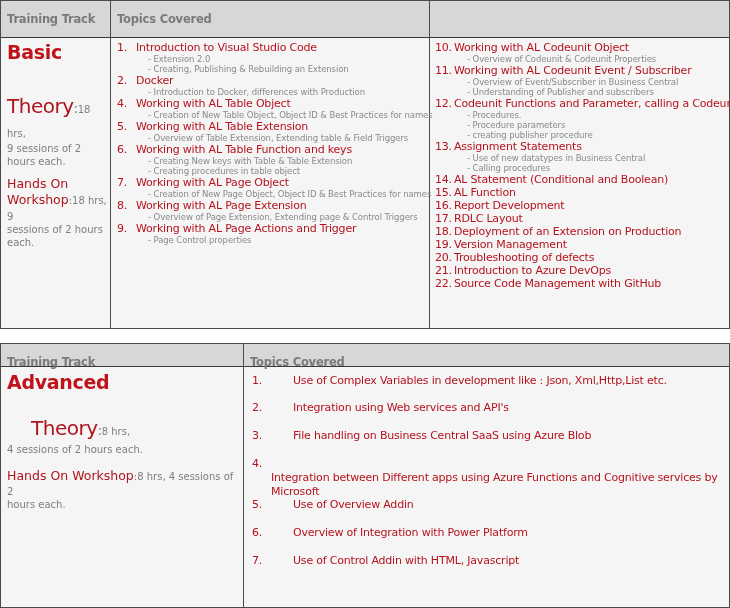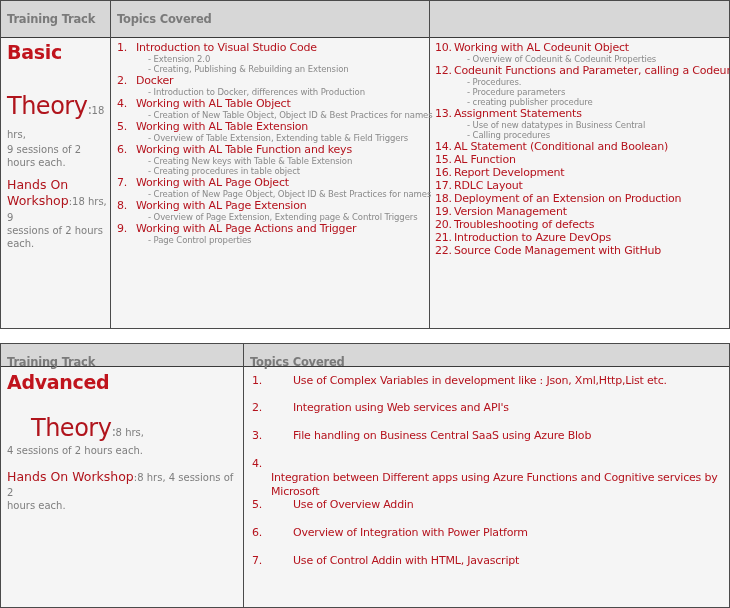--- a/index.html
+++ b/index.html
@@ -16,21 +16,21 @@
     }
     .hdr-cell {
       position: absolute; top: 7px; height: 100%;
       color: #7a7a7a; font-weight: bold; font-size: 11.5px; padding: 4px 6px;
       letter-spacing: -0.2px;
     }
     .vline { position: absolute; top: 0; bottom: 0; width: 1px; background: #4a4a4a; }
     .track-title {
       color: #c0141d; font-weight: bold; font-size: 19px; letter-spacing: -0.3px;
     }
-    .theory-big { color: #b0141c; font-size: 24px; letter-spacing: -0.5px; }
+    .theory-big { color: #b0141c; font-size: 20px; letter-spacing: -0.5px; }
     .grey-sm { color: #7e7e7e; font-size: 10px; line-height: 13px; }
     .hands { color: #b0141c; font-size: 12.5px; }
     .item { color: #b5131d; font-size: 11px; line-height: 13px; white-space: nowrap; letter-spacing: -0.2px; }
     .item .num { display: inline-block; }
     .sub { color: #8a8a8a; font-size: 8.5px; line-height: 10px; white-space: nowrap; letter-spacing: -0.1px; }
     .adv-item { color: #b5131d; font-size: 11px; line-height: 14px; position: absolute; left: 8px; letter-spacing: -0.2px; }
     .adv-item .num { display: inline-block; width: 22px; }
     .adv-item .txt { display: inline-block; vertical-align: top; margin-left: 19px; }
   </style>
 </head>
@@ -96,20 +96,25 @@
         <div class="sub" style="padding-left: 31px;">- Page Control properties</div>
       </div>
     </div>
 
   <div id="col2" style="position:absolute; left:434px; top:40px; width:294px;">
       <div>
         <div class="item"><span class="num" style="width: 19px;">10.</span><span>Working with AL Codeunit Object</span></div>
         <div class="sub" style="padding-left: 32px;">- Overview of Codeunit &amp; Codeunit Properties</div>
       </div>
       <div>
+        <div class="item"><span class="num" style="width: 19px;">11.</span><span>Working with AL Codeunit Event / Subscriber</span></div>
+        <div class="sub" style="padding-left: 32px;">- Overview of Event/Subscriber in Business Central</div>
+        <div class="sub" style="padding-left: 32px;">- Understanding of Publisher and subscribers</div>
+      </div>
+      <div>
         <div class="item"><span class="num" style="width: 19px;">12.</span><span>Codeunit Functions and Parameter, calling a Codeunit</span></div>
         <div class="sub" style="padding-left: 32px;">- Procedures.</div>
         <div class="sub" style="padding-left: 32px;">- Procedure parameters</div>
         <div class="sub" style="padding-left: 32px;">- creating publisher procedure</div>
       </div>
       <div>
         <div class="item"><span class="num" style="width: 19px;">13.</span><span>Assignment Statements</span></div>
         <div class="sub" style="padding-left: 32px;">- Use of new datatypes in Business Central</div>
         <div class="sub" style="padding-left: 32px;">- Calling procedures</div>
       </div>

